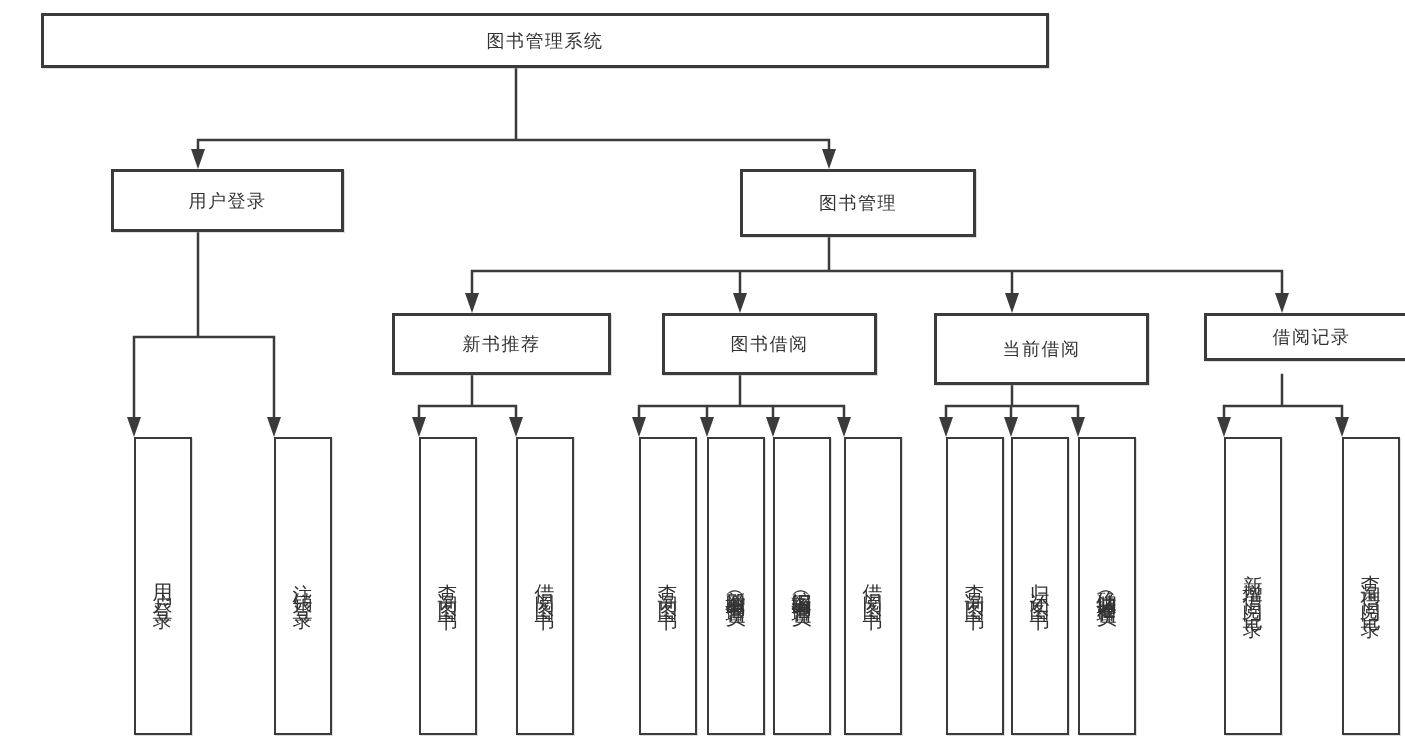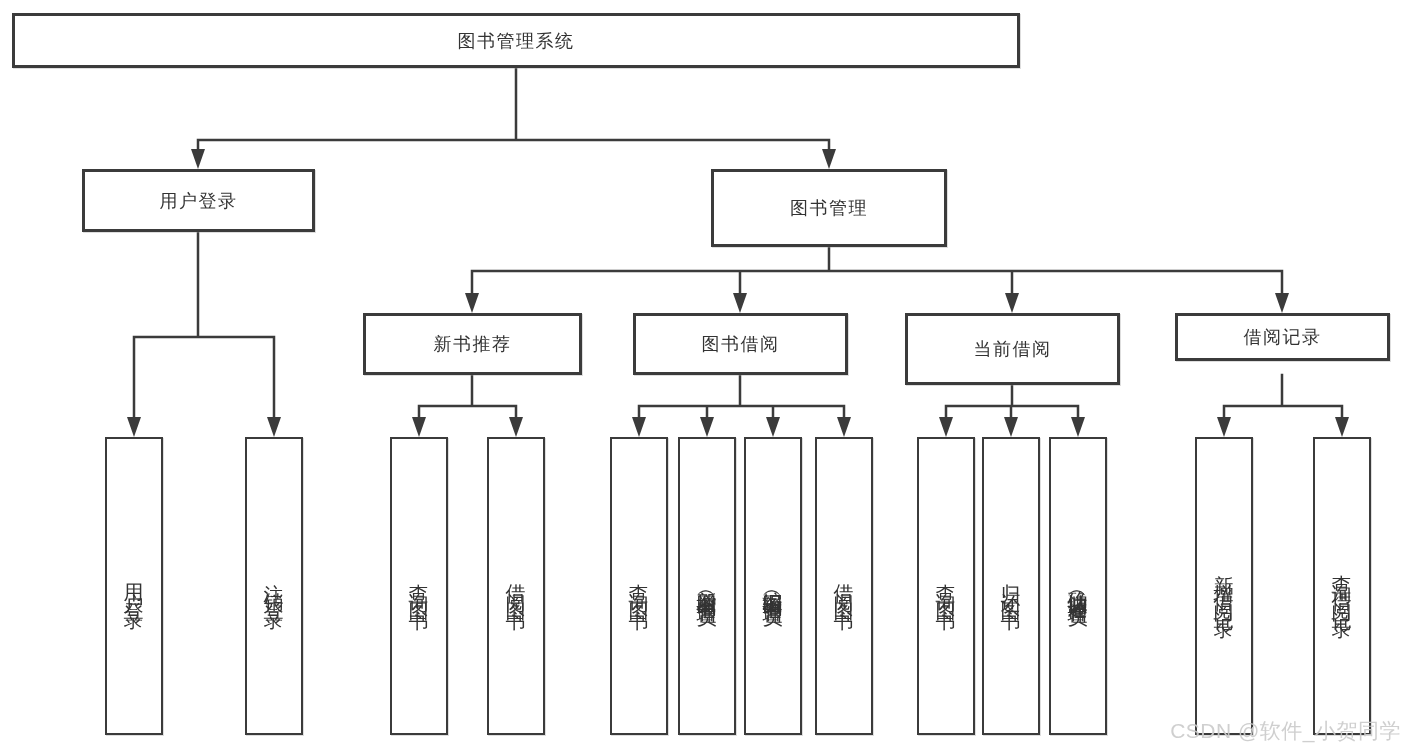--- a/index.html
+++ b/index.html
@@ -13,20 +13,21 @@
   .connectors { position: absolute; left: 0; top: 0; }
   .connectors path { stroke: #3b3b3b; stroke-width: 2.5; fill: none; stroke-linecap: square; }
   .connectors polygon { fill: #3b3b3b; }
   .box {
     position: absolute;
     background: #ffffff;
     border: 3px solid #3b3b3b;
     box-sizing: border-box;
     display: flex; align-items: center; justify-content: center;
     box-shadow: 1px 1px 0 rgba(160,160,160,0.35);
+    margin-left: 29px;
   }
   .hlabel { font-size: 18px; color: #333333; letter-spacing: 1.5px; white-space: nowrap; }
   .vbox { border-width: 2.5px; }
   .vlabel {
     writing-mode: vertical-rl;
     text-orientation: mixed;
     font-size: 20px;
     color: #333333;
     letter-spacing: 0.45em;
     line-height: 1.1;
@@ -84,21 +85,21 @@
     <polygon points="1335,417 1349,417 1342,437"></polygon>
   </svg>
 
   <div class="box" style="left:12px;top:13px;width:1008px;height:55px">
     <span class="hlabel">图书管理系统</span>
   </div>
 
   <div class="box" style="left:82px;top:169px;width:233px;height:63px">
     <span class="hlabel">用户登录</span>
   </div>
-  <div class="box" style="left:711px;top:169px;width:236px;height:78px">
+  <div class="box" style="left:711px;top:169px;width:236px;height:68px">
     <span class="hlabel">图书管理</span>
   </div>
 
   <div class="box" style="left:363px;top:313px;width:219px;height:62px">
     <span class="hlabel">新书推荐</span>
   </div>
   <div class="box" style="left:633px;top:313px;width:215px;height:62px">
     <span class="hlabel">图书借阅</span>
   </div>
   <div class="box" style="left:905px;top:313px;width:215px;height:72px">
@@ -145,14 +146,13 @@
     <span class="vlabel tight">确认归还（管理员）</span>
   </div>
 
   <div class="box vbox" style="left:1195px;top:437px;width:58px;height:298px">
     <span class="vlabel">新增借阅记录</span>
   </div>
   <div class="box vbox" style="left:1313px;top:437px;width:58px;height:298px">
     <span class="vlabel">查询借阅记录</span>
   </div>
 
-  <div class="watermark">CSDN @软件_小贺同学</div>
 </div>
 
 </body></html>

